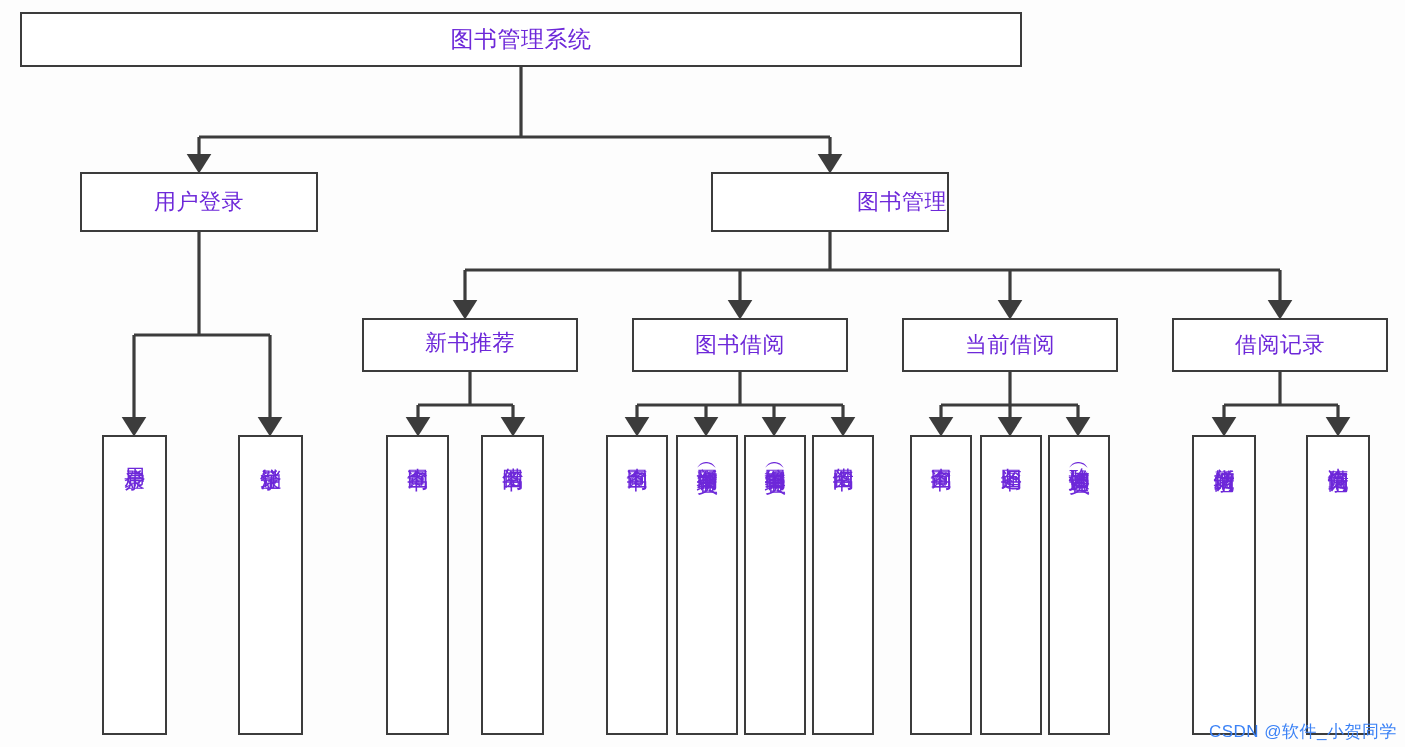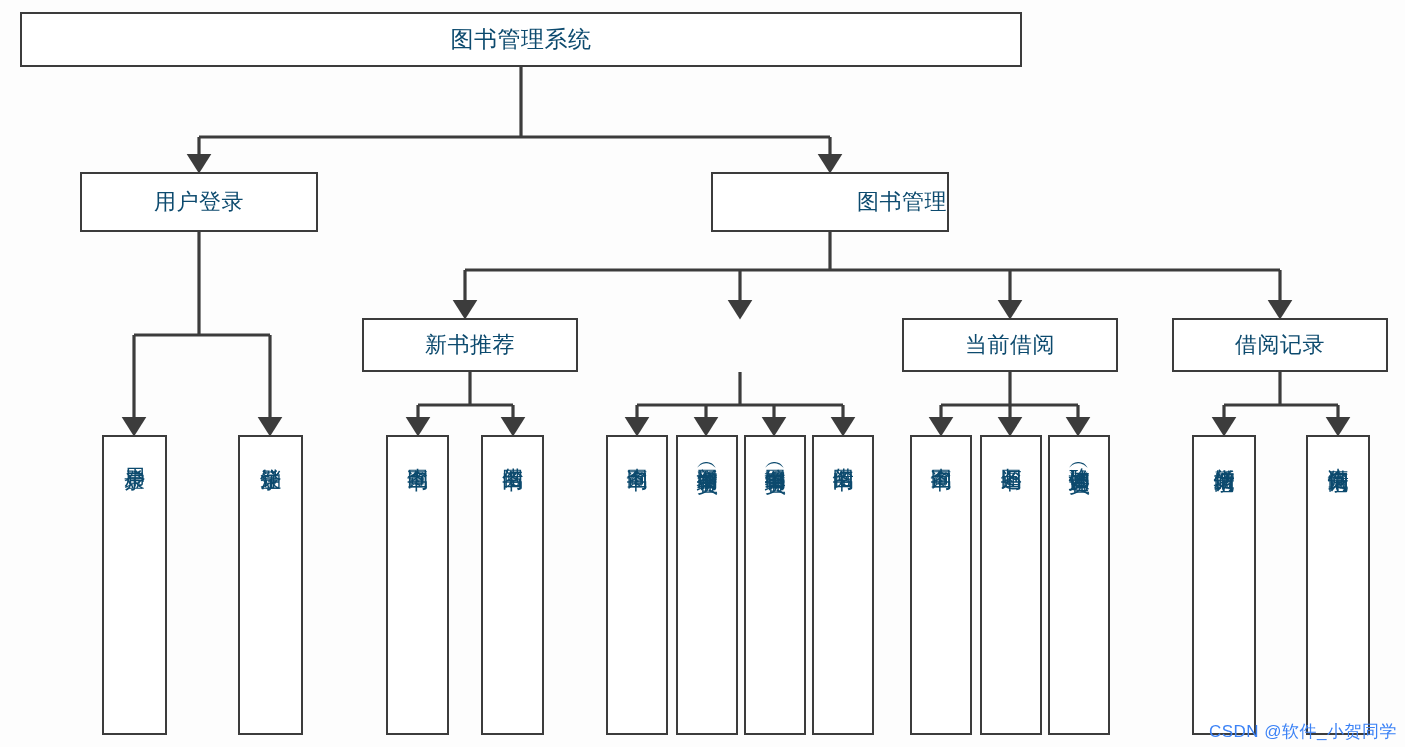--- a/index.html
+++ b/index.html
@@ -25,21 +25,21 @@
     pointer-events: none;
   }
   .node {
     position: absolute;
     box-sizing: border-box;
     border: 2.5px solid #3c3c3c;
     background: #ffffff;
     display: flex;
     align-items: center;
     justify-content: center;
-    color: #0c4a6e;
+    color: #6d28d9;
   }
   .node-label {
     display: block;
     text-align: center;
     letter-spacing: 0.5px;
   }
   
   .node.horiz .node-label {
     writing-mode: horizontal-tb;
     font-size: 22px;
@@ -131,22 +131,25 @@
     <span class="node-label">图书管理系统</span>
   </div>
 
   <div class="node horiz" style="left:80px; top:172px; width:238px; height:60px;">
     <span class="node-label">用户登录</span>
   </div>
   <div class="node horiz" style="left:711px; top:172px; width:238px; height:60px;justify-content:flex-end;">
     <span class="node-label">图书管理</span>
   </div>
 
-  <div class="node horiz" style="left:362px; top:318px; width:216px; height:54px;">
+  <div class="node horiz" style="left:362px; top:318px; width:216px; height:54px;font-family:Liberation Mono, monospace;">
     <span class="node-label">新书推荐</span>
+  </div>
+  <div class="node horiz" style="left:632px; top:318px; width:216px; height:54px;">
+    <span class="node-label">图书借阅</span>
   </div>
   <div class="node horiz" style="left:902px; top:318px; width:216px; height:54px;">
     <span class="node-label">当前借阅</span>
   </div>
   <div class="node horiz" style="left:1172px; top:318px; width:216px; height:54px;">
     <span class="node-label">借阅记录</span>
   </div>
 
   <div class="node leaf" style="left:102px; top:435px; width:65px; height:300px;">
     <span class="node-label">用户登录</span>

